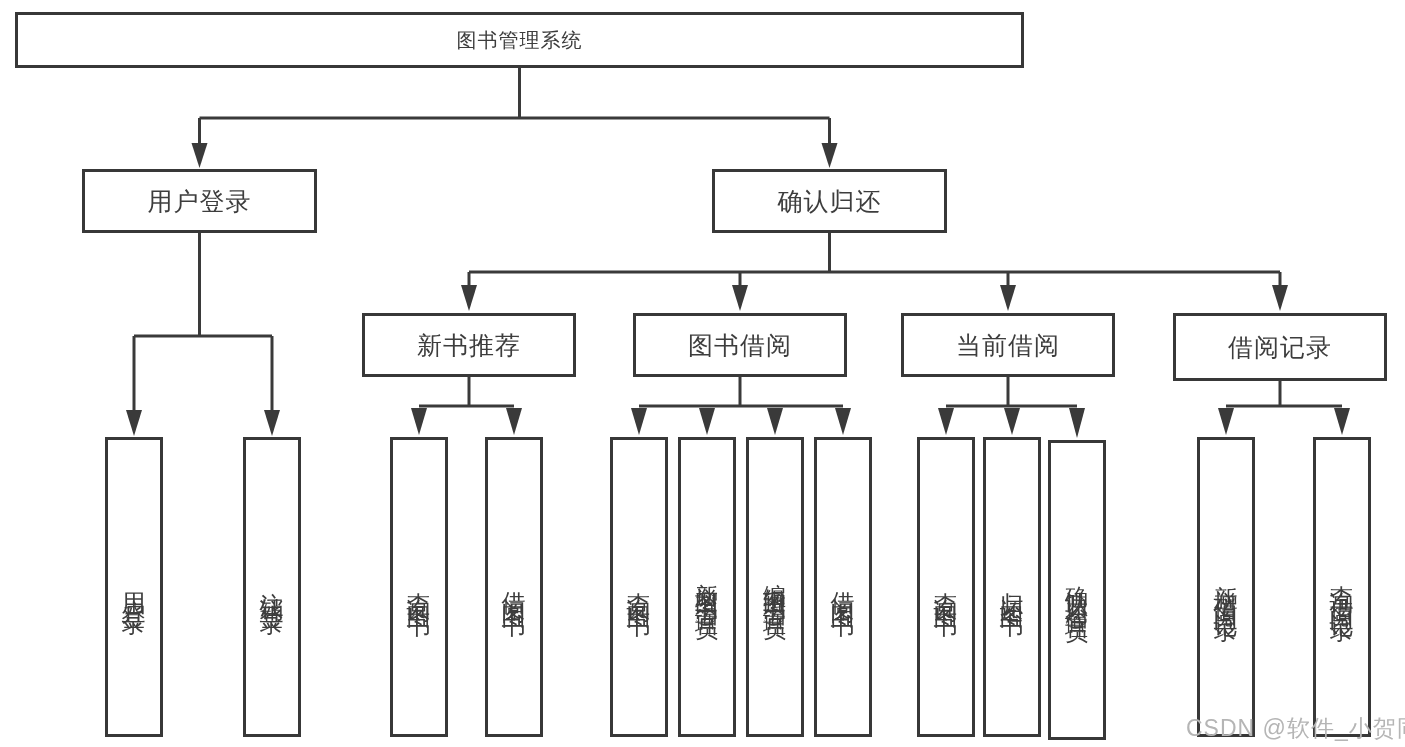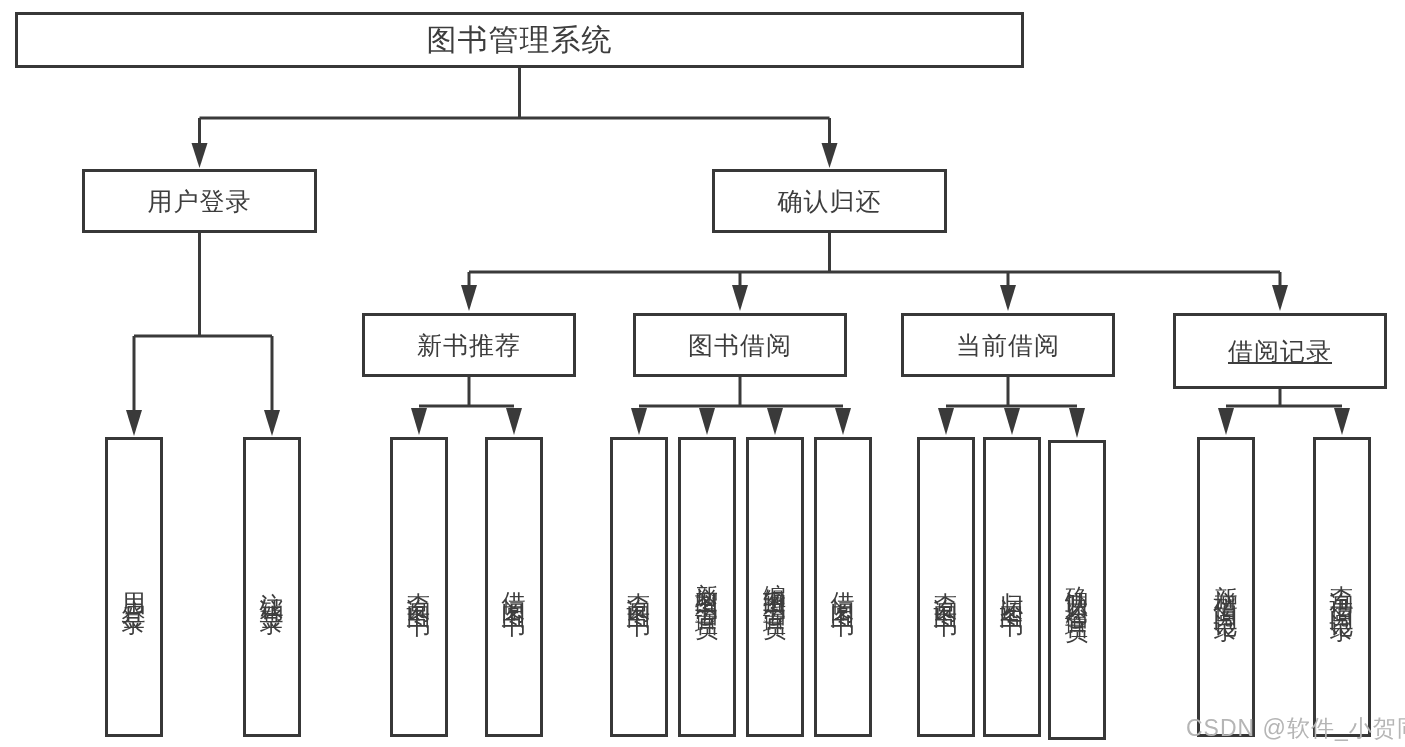--- a/index.html
+++ b/index.html
@@ -11,21 +11,21 @@
     overflow:hidden;
   }
   .connectors{position:absolute;left:0;top:0;width:1405px;height:747px;}
   .hbox{
     position:absolute;box-sizing:border-box;
     border:3px solid #383838;background:#ffffff;
     display:flex;align-items:center;justify-content:center;
     font-size:25px;color:#3d3d3d;letter-spacing:1px;
     z-index:2;
   }
-  .root{font-size:30px;}
+  .root{font-size:20px;}
   .vbox{
     position:absolute;box-sizing:border-box;
     width:58px;height:300px;top:437px;
     border:3px solid #383838;background:#ffffff;
     display:flex;align-items:center;justify-content:center;
     z-index:2;
   }
   .vbox span{
     writing-mode:vertical-rl;text-orientation:mixed;
     font-size:24px;line-height:1.05;color:#3d3d3d;
@@ -111,21 +111,21 @@
 
   <div class="hbox" style="left:362px;top:313px;width:214px;height:64px;">
     <span>新书推荐</span>
   </div>
   <div class="hbox" style="left:633px;top:313px;width:214px;height:64px;">
     <span>图书借阅</span>
   </div>
   <div class="hbox" style="left:901px;top:313px;width:214px;height:64px;">
     <span>当前借阅</span>
   </div>
-  <div class="hbox" style="left:1173px;top:313px;width:214px;height:76px;text-decoration:underline;">
+  <div class="hbox" style="left:1173px;top:313px;width:214px;height:68px;">
     <span>借阅记录</span>
   </div>
 
   <div class="vbox" style="left:105px;">
     <span>用户登录</span>
   </div>
   <div class="vbox" style="left:243px;">
     <span>注销登录</span>
   </div>
 

